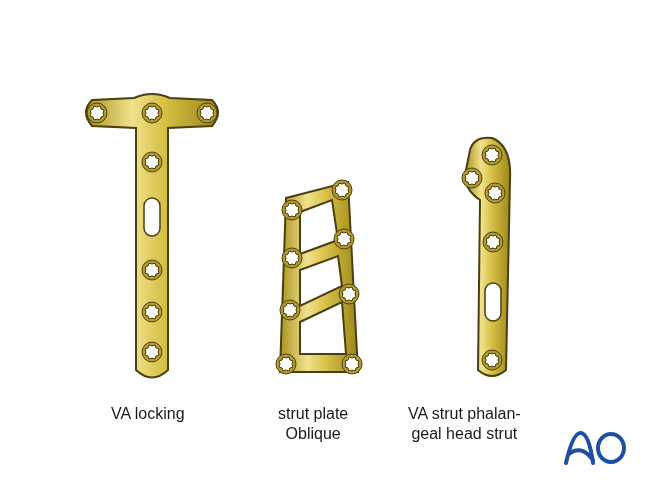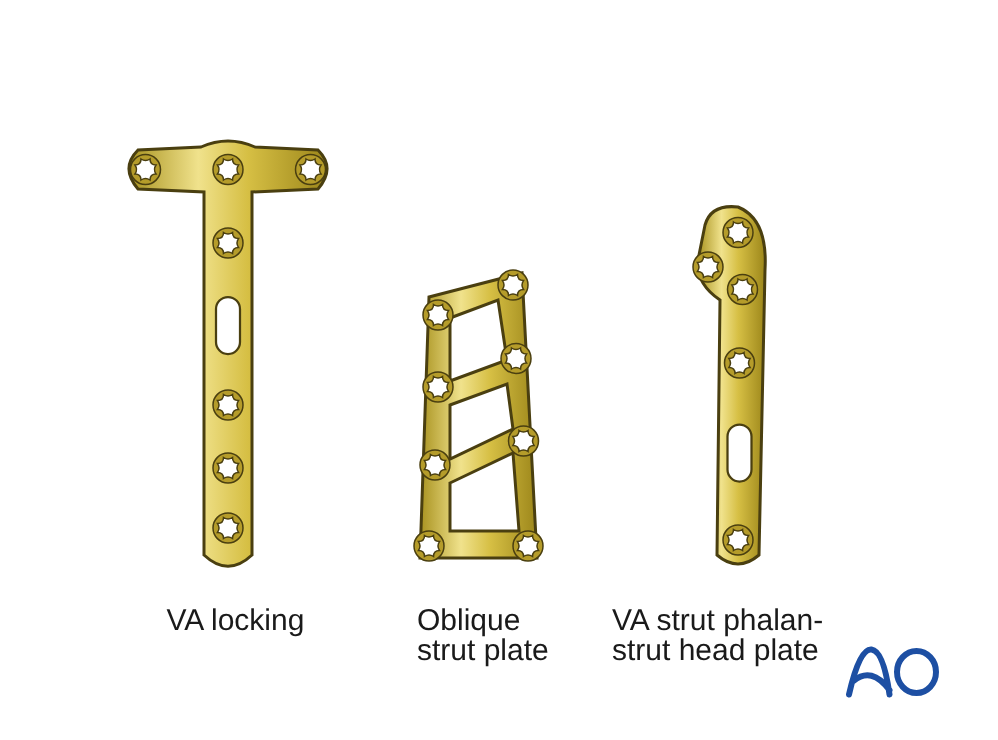--- a/index.html
+++ b/index.html
@@ -1,18 +1,18 @@
 <!DOCTYPE html>
 <html><head>
 <meta charset="utf-8">
 <style>
   html,body{margin:0;padding:0;background:#fff;}
   body{width:665px;height:493px;position:relative;overflow:hidden;font-family:"Liberation Sans",sans-serif;}
   svg.art{position:absolute;left:0;top:0;}
-  .label{position:absolute;font-size:20px;line-height:20px;color:#1a1a1a;}
+  .label{position:absolute;font-size:16px;line-height:20px;color:#1a1a1a;text-align:center;}
   .label span{display:block;}
   #lbl1{left:111px;top:404px;}
   #lbl2{left:278px;top:404px;}
   #lbl3{left:408px;top:404px;}
   .logo{position:absolute;left:563px;top:430px;width:64px;height:36px;}
 </style>
 </head>
 <body>
 
 <svg class="art" width="665" height="493" viewBox="0 0 665 493">
@@ -61,24 +61,24 @@
     <use href="#hole" x="493" y="242"></use>
     <rect x="485" y="283" width="16" height="38" rx="8" fill="#fff" stroke="#4a3f10" stroke-width="1.5"></rect>
     <use href="#hole" x="492" y="360"></use>
   </g>
 </svg>
 
 <div class="label" id="lbl1">
   <span>VA locking</span>
 </div>
 <div class="label" id="lbl2">
+  <span>strut plate</span>
   <span>Oblique</span>
-  <span>strut plate</span>
 </div>
 <div class="label" id="lbl3">
   <span>VA strut phalan-</span>
-  <span>strut head plate</span>
+  <span>geal head strut</span>
 </div>
 
 <svg class="logo" viewBox="0 0 64 36">
   <path d="M3,33 Q10,2 18,3 Q26,4 30,33 M6,24 Q18,14 30,30" fill="none" stroke="#1d4fa3" stroke-width="4" stroke-linecap="round"></path>
   <ellipse cx="48" cy="18" rx="13" ry="14" fill="none" stroke="#1d4fa3" stroke-width="4"></ellipse>
 </svg>
 
 </body></html>

